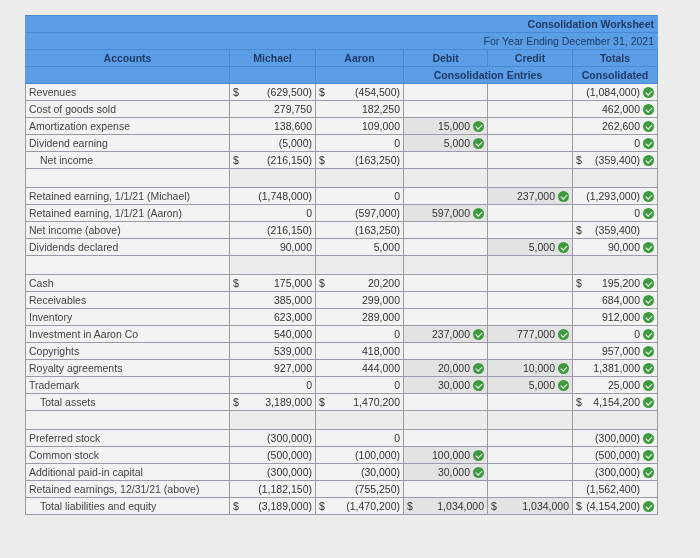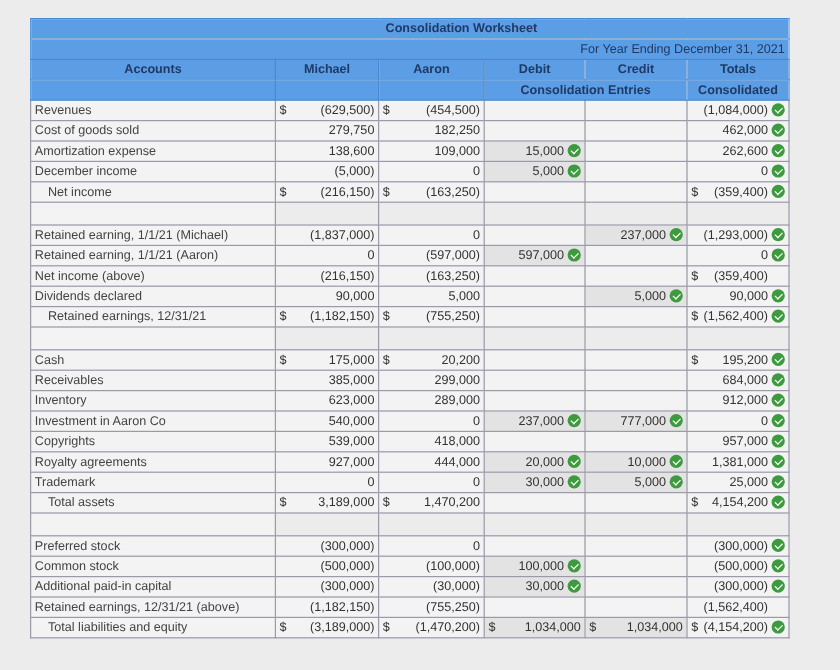--- a/index.html
+++ b/index.html
@@ -40,21 +40,21 @@
     <colgroup>
       <col style="width:204px">
         <col style="width:86px">
         <col style="width:88px">
       <col style="width:84px">
         <col style="width:85px">
         <col style="width:85px">
     </colgroup>
     <tbody id="tbody">
       <tr class="hdr t">
-        <td colspan="6" style="padding-left:89px;text-align:center;">Consolidation Worksheet</td>
+        <td colspan="6" style="padding-left:89px;text-align:right;">Consolidation Worksheet</td>
       </tr>
       <tr class="hdr t">
         <td colspan="6" style="padding-left:205px;text-align:right;font-weight:normal;">For Year Ending December 31, 2021</td>
       </tr>
       <tr class="hdr">
         <td style="border-left-color:#5b9ee6;">Accounts</td>
         <td>Michael</td>
         <td>Aaron</td>
         <td>Debit</td>
         <td>Credit</td>
@@ -85,21 +85,21 @@
         </tr>
         <tr class="row">
           <td class="acct">Amortization expense</td>
           <td class="num c2"><span>138,600</span></td>
           <td class="num c3"><span>109,000</span></td>
           <td class="num c4 shade"><span>15,000</span><span class="chk"></span></td>
           <td class="num c5"><span></span></td>
           <td class="num c6"><span>262,600</span><span class="chk"></span></td>
         </tr>
         <tr class="row">
-          <td class="acct">December income</td>
+          <td class="acct">Dividend earning</td>
           <td class="num c2"><span>(5,000)</span></td>
           <td class="num c3"><span>0</span></td>
           <td class="num c4 shade"><span>5,000</span><span class="chk"></span></td>
           <td class="num c5"><span></span></td>
           <td class="num c6"><span>0</span><span class="chk"></span></td>
         </tr>
         <tr class="row tot">
           <td class="acct ind">Net income</td>
           <td class="num c2"><span class="cur">$</span><span>(216,150)</span></td>
           <td class="num c3"><span class="cur">$</span><span>(163,250)</span></td>
@@ -110,21 +110,21 @@
         <tr class="blank">
           <td class="acct"></td>
           <td></td>
           <td></td>
           <td></td>
           <td></td>
           <td></td>
         </tr>
         <tr class="row">
           <td class="acct">Retained earning, 1/1/21 (Michael)</td>
-          <td class="num c2"><span>(1,837,000)</span></td>
+          <td class="num c2"><span>(1,748,000)</span></td>
           <td class="num c3"><span>0</span></td>
           <td class="num c4"><span></span></td>
           <td class="num c5 shade"><span>237,000</span><span class="chk"></span></td>
           <td class="num c6"><span>(1,293,000)</span><span class="chk"></span></td>
         </tr>
         <tr class="row">
           <td class="acct">Retained earning, 1/1/21 (Aaron)</td>
           <td class="num c2"><span>0</span></td>
           <td class="num c3"><span>(597,000)</span></td>
           <td class="num c4 shade"><span>597,000</span><span class="chk"></span></td>
@@ -139,28 +139,20 @@
           <td class="num c5"><span></span></td>
           <td class="num c6" style="padding-right: 17px;"><span class="cur">$</span><span>(359,400)</span></td>
         </tr>
         <tr class="row">
           <td class="acct">Dividends declared</td>
           <td class="num c2"><span>90,000</span></td>
           <td class="num c3"><span>5,000</span></td>
           <td class="num c4"><span></span></td>
           <td class="num c5 shade"><span>5,000</span><span class="chk"></span></td>
           <td class="num c6"><span>90,000</span><span class="chk"></span></td>
-        </tr>
-        <tr class="row tot">
-          <td class="acct ind">Retained earnings, 12/31/21</td>
-          <td class="num c2"><span class="cur">$</span><span>(1,182,150)</span></td>
-          <td class="num c3"><span class="cur">$</span><span>(755,250)</span></td>
-          <td class="num c4"><span></span></td>
-          <td class="num c5"><span></span></td>
-          <td class="num c6"><span class="cur">$</span><span>(1,562,400)</span><span class="chk"></span></td>
         </tr>
         <tr class="blank">
           <td class="acct"></td>
           <td></td>
           <td></td>
           <td></td>
           <td></td>
           <td></td>
         </tr>
         <tr class="row">

